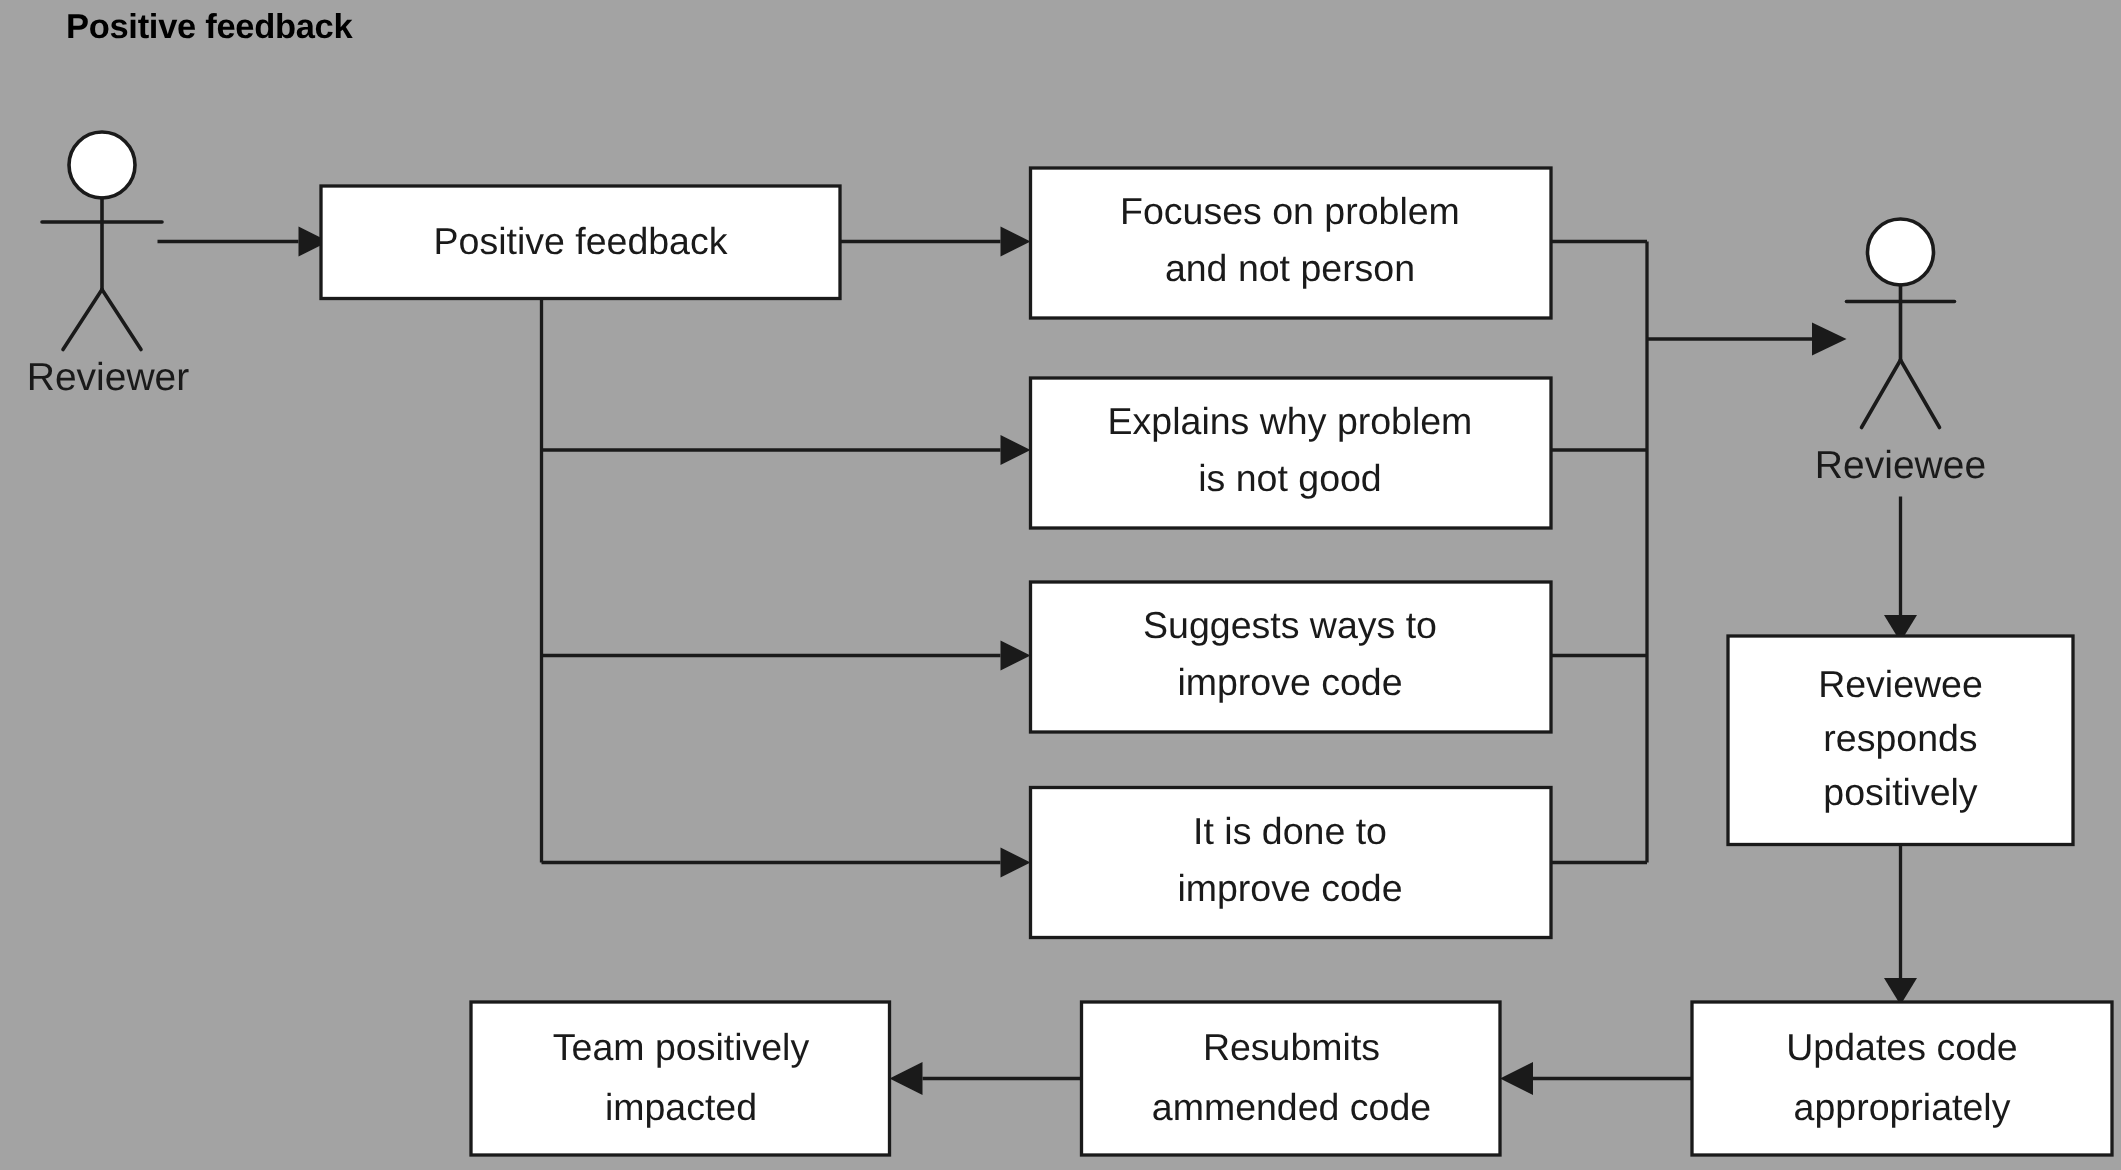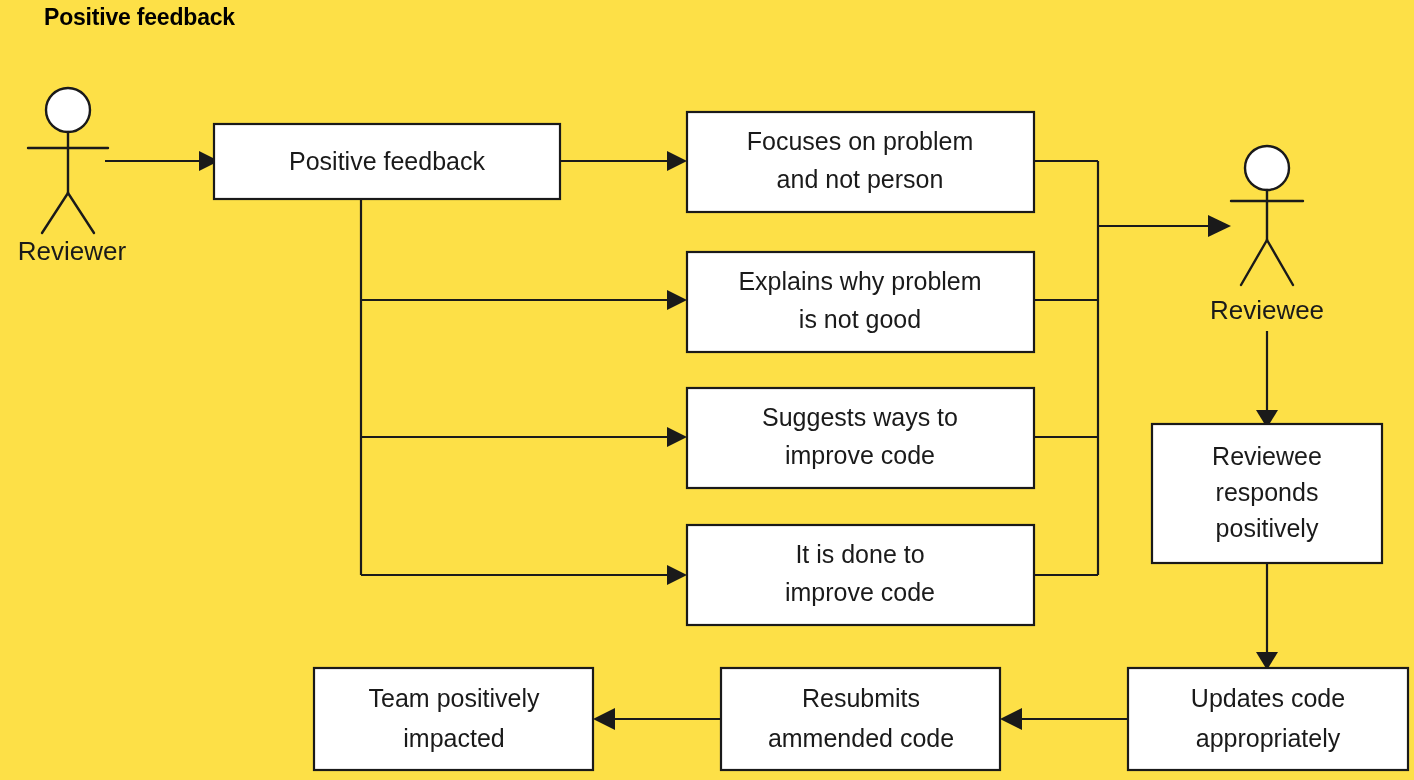--- a/index.html
+++ b/index.html
@@ -4,21 +4,21 @@
 <style>
   html, body {
     margin: 0;
     padding: 0;
     background: #ffffff;
   }
   #canvas {
     position: relative;
     width: 1414px;
     height: 780px;
-    background: #fde047;
+    background: #a3a3a3;
     font-family: "Liberation Sans", sans-serif;
     overflow: hidden;
     text-align: right;
   }
   #title {
     position: absolute;
     left: 44px;
     top: 4px;
     font-size: 23px;
     font-weight: bold;

